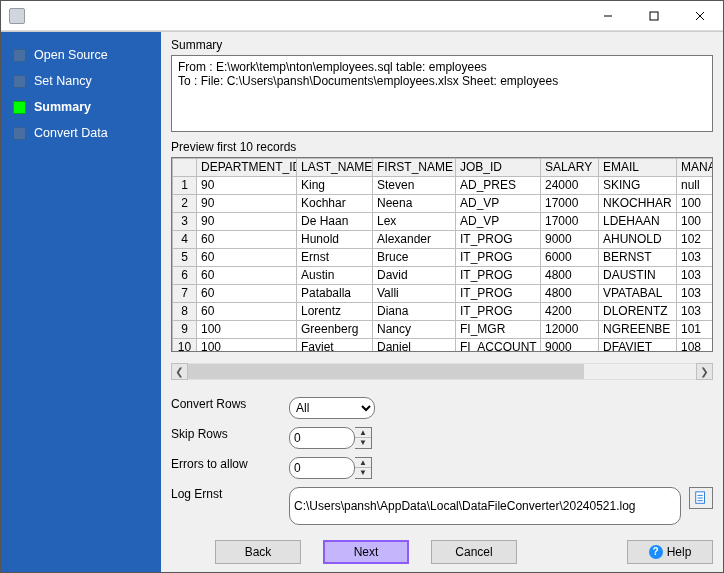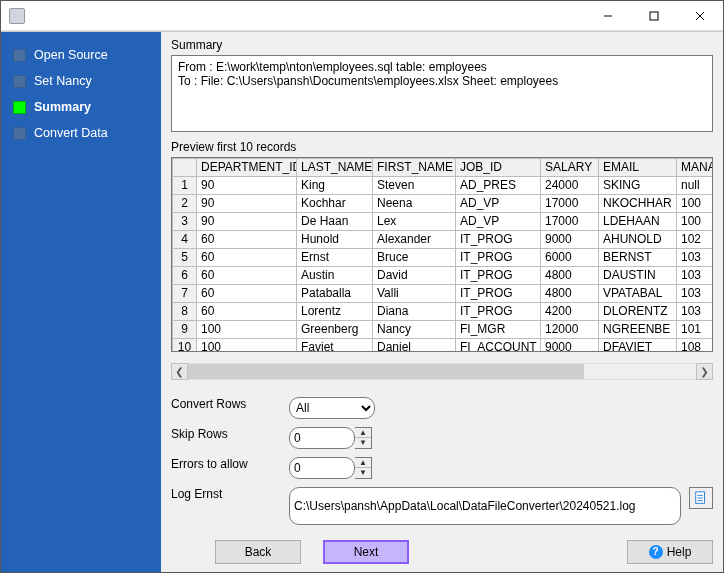--- a/index.html
+++ b/index.html
@@ -280,19 +280,20 @@
                 <line x1="4" y1="11" x2="10" y2="11" stroke="#1a6fd4"></line>
             </svg>
           </div>
         </div>
       </div>
 
       <div class="button-row">
         <div style="width:22px"></div>
         <button class="wiz">Back</button>
         <button class="wiz primary">Next</button>
+        <button class="wiz">Cancel</button>
         <div class="gapfill"></div>
         <button class="wiz"><span class="help-ico">?</span><span>Help</span></button>
       </div>
 
     </div>
   </div>
 </div>
 
 </body></html>

